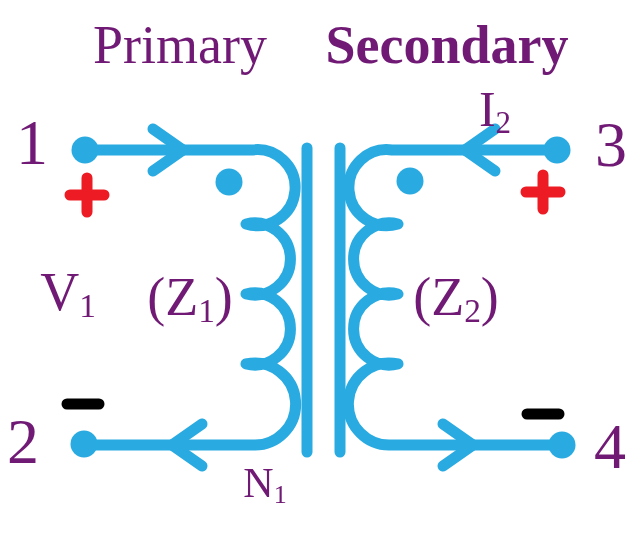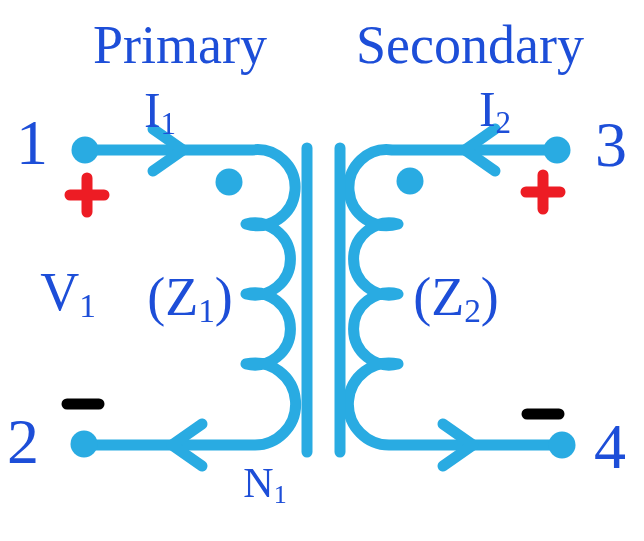--- a/index.html
+++ b/index.html
@@ -8,21 +8,21 @@
     width: 644px;
     height: 541px;
     background: #ffffff;
     overflow: hidden;
     font-family: "Liberation Serif", serif;
   }
   #circuit-svg { position: absolute; left: 0; top: 0; }
   .lbl {
     position: absolute;
     transform: translate(-50%, -50%);
-    color: #1d4ed8;
+    color: #701a75;
     white-space: nowrap;
     line-height: 1;
     user-select: none;
   }
   .lbl .sub {
     font-size: 0.62em;
     vertical-align: -0.22em;
   }
   .title    { font-size: 54px; }
   .current  { font-size: 50px; }
@@ -73,23 +73,22 @@
     </g>
 
     <g fill="none" stroke="#000000" stroke-width="11" stroke-linecap="round">
       <path d="M 67 404 H 99"></path>
       <path d="M 527 414 H 559"></path>
     </g>
   </svg>
 
   <div class="lbl title" style="left:180px; top:45px;">Primary</div>
 
-  <div class="lbl title" style="left:470px; top:45px;">Secondary</div>
+  <div class="lbl title" style="left:447px; top:45px;font-weight:bold;">Secondary</div>
 
-  <div class="lbl current" style="left:160px; top:112px;"><span>I</span><span class="sub">1</span></div>
 
   <div class="lbl current" style="left:495px; top:111px;"><span>I</span><span class="sub">2</span></div>
 
   <div class="lbl terminal" style="left:32px; top:143px;">1</div>
 
   <div class="lbl terminal" style="left:23px; top:442px;">2</div>
 
   <div class="lbl terminal" style="left:611px; top:145px;">3</div>
 
   <div class="lbl terminal" style="left:610px; top:447px;">4</div>

